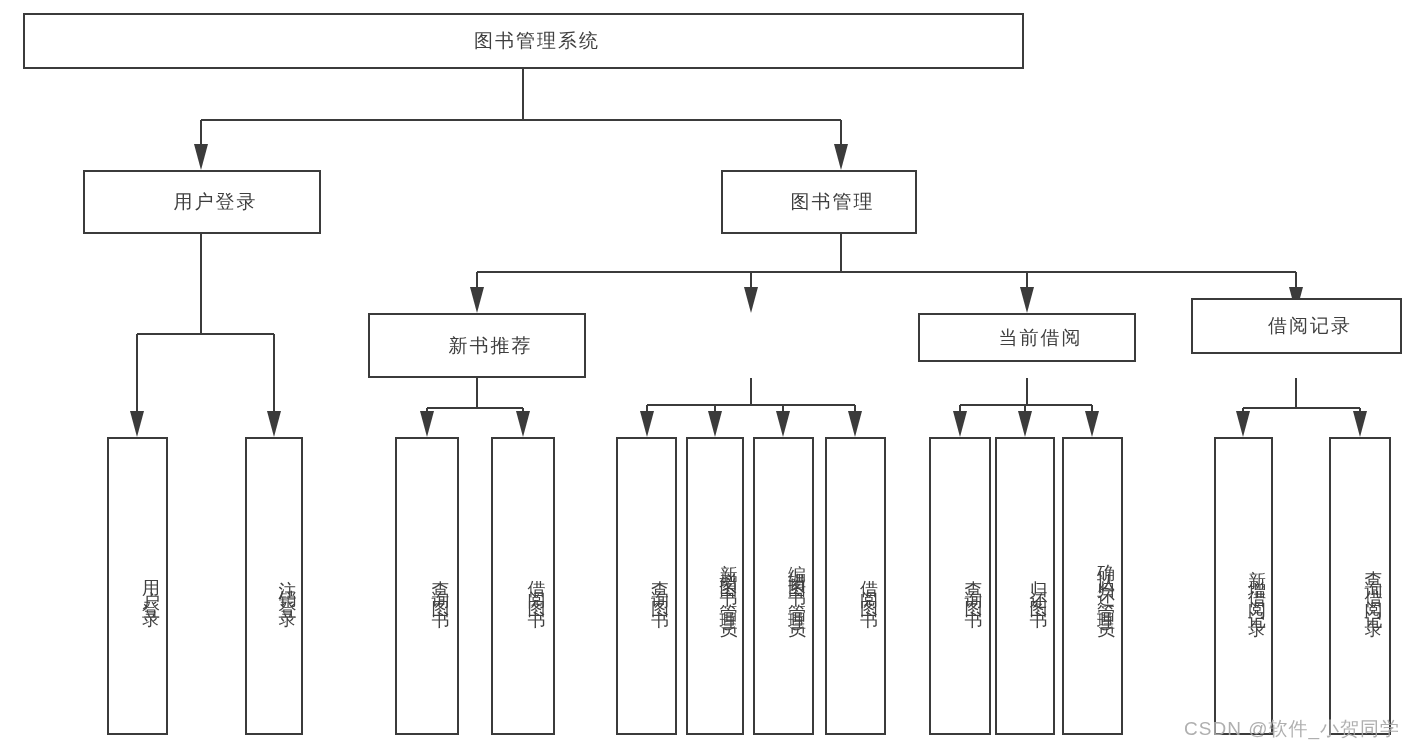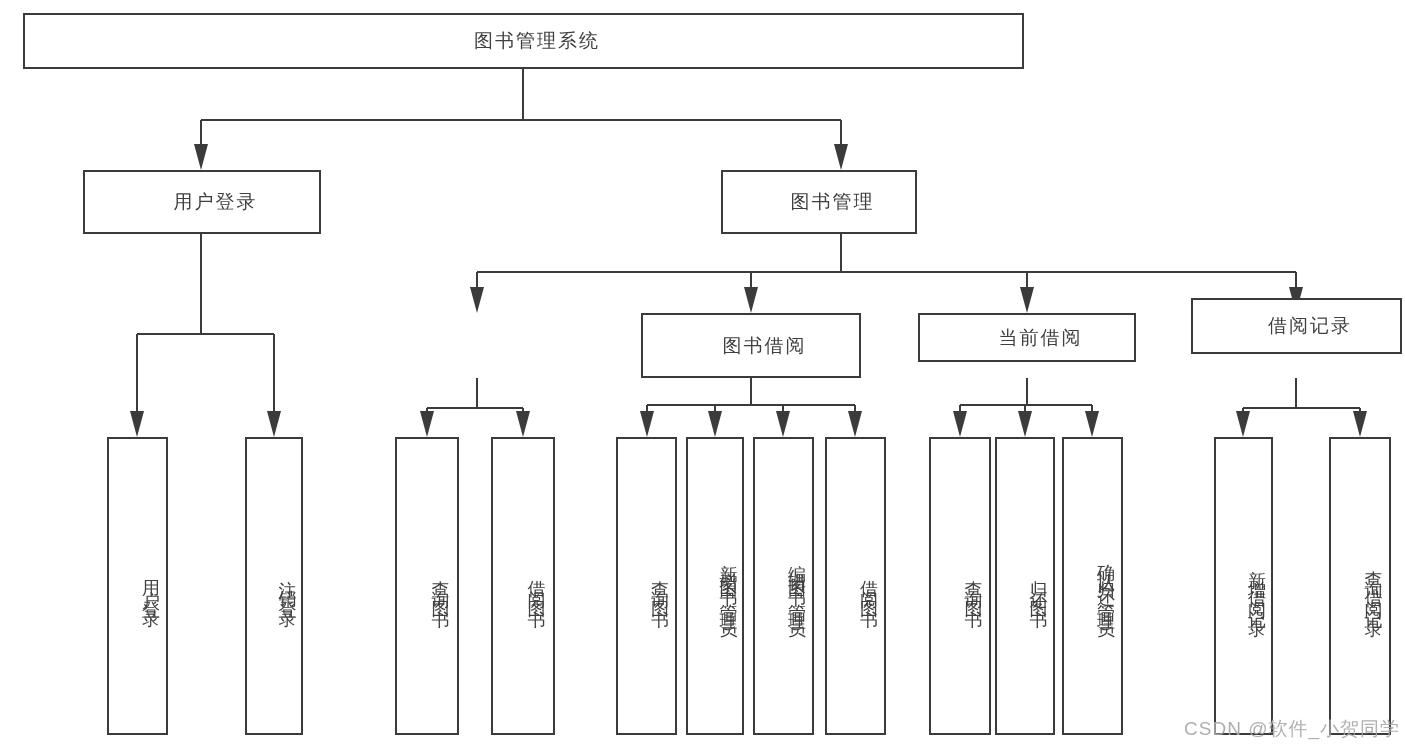--- a/index.html
+++ b/index.html
@@ -104,22 +104,22 @@
     <span class="hlabel">图书管理系统</span>
   </div>
 
   <div class="box" style="left:83px;top:170px;width:238px;height:64px">
     <span class="hlabel">用户登录</span>
   </div>
   <div class="box" style="left:721px;top:170px;width:196px;height:64px">
     <span class="hlabel">图书管理</span>
   </div>
 
-  <div class="box" style="left:641px;top:313px;width:220px;height:65px">
-    <span class="hlabel">图书借阅</span>
+  <div class="box" style="left:368px;top:313px;width:218px;height:65px">
+    <span class="hlabel">新书推荐</span>
   </div>
   <div class="box" style="left:918px;top:313px;width:218px;height:49px">
     <span class="hlabel">当前借阅</span>
   </div>
   <div class="box" style="left:1191px;top:298px;width:211px;height:56px">
     <span class="hlabel">借阅记录</span>
   </div>
 
   <div class="box leaf" style="left:107px;top:437px;width:61px;height:298px">
     <span class="vtext">用户登录</span>

